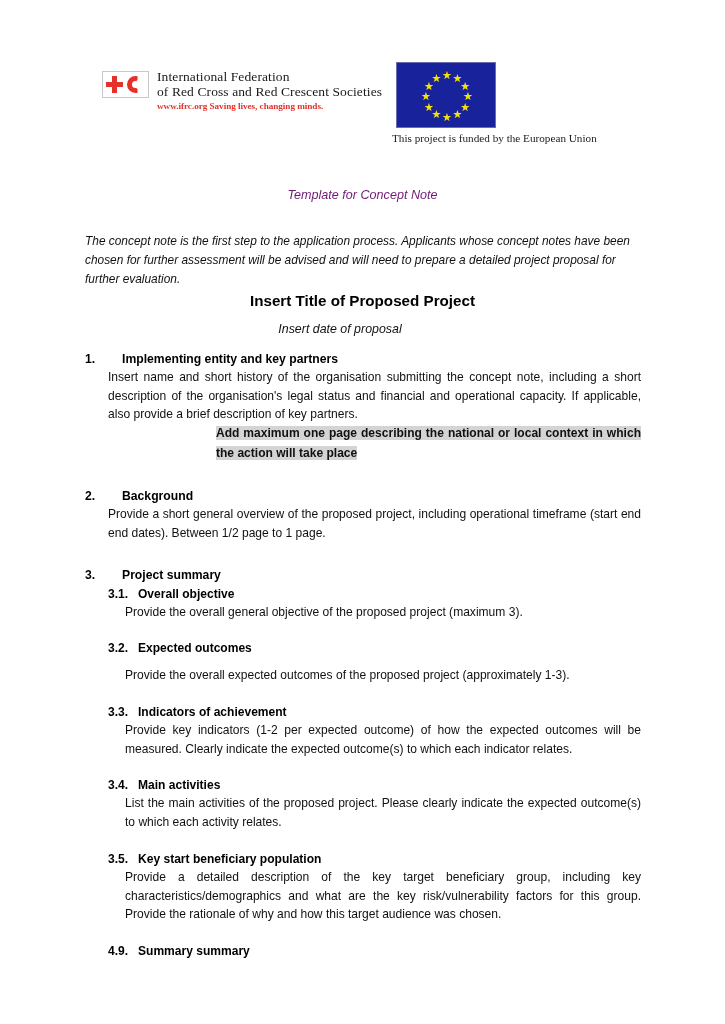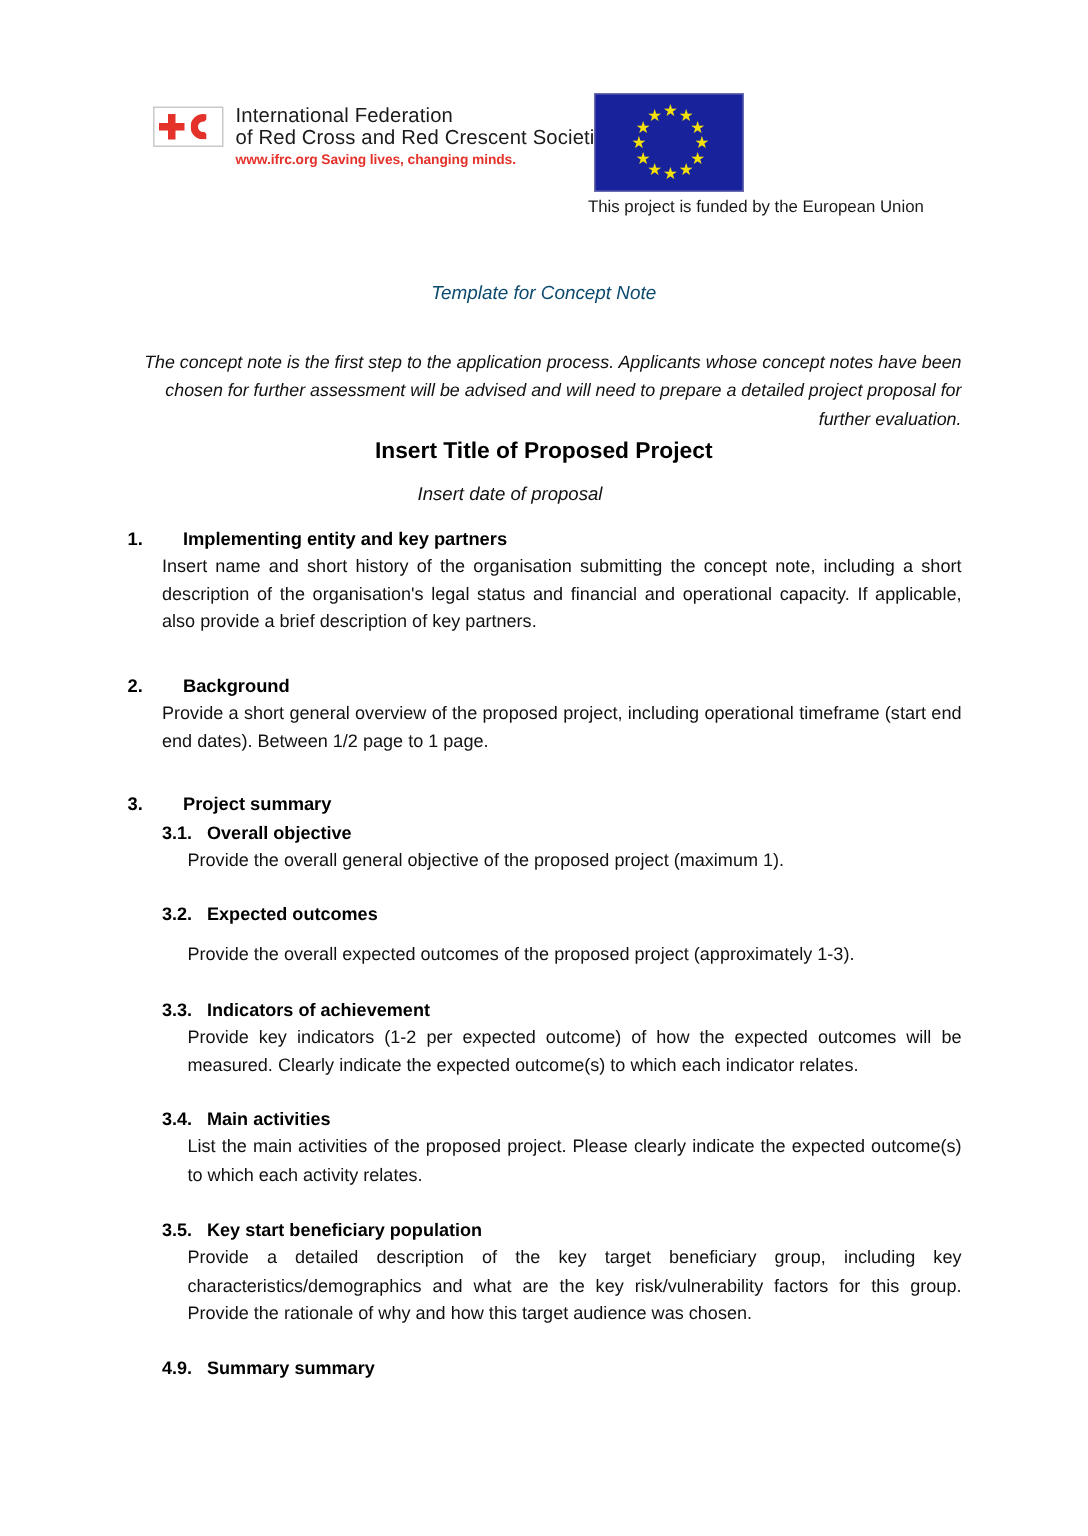--- a/index.html
+++ b/index.html
@@ -15,20 +15,21 @@
     color: #000000;
     overflow: hidden;
   }
 
   
   .header {
     position: absolute;
     left: 0; top: 0;
     width: 651px;
     height: 160px;
+    font-family: Liberation Serif, serif;
   }
 
   .ifrc-logo {
     position: absolute;
     left: 102px;
     top: 70px;
     display: flex;
     align-items: flex-start;
   }
   .ifrc-emblem {
@@ -124,29 +125,29 @@
   }
 
   
   .doc-title-blue {
     position: absolute;
     left: 0; top: 188px;
     width: 725px;
     text-align: center;
     font-size: 12.6px;
     font-style: italic;
-    color: #0c4a6e;
+    color: #701a75;
   }
 
   .intro {
     position: absolute;
     left: 85px;
     top: 232px;
     width: 556px;
-    text-align: right;
+    text-align: left;
     font-size: 11.9px;
     font-style: italic;
     line-height: 1.58;
     color: #111111;
   }
 
   .main-title {
     position: absolute;
     left: 0; top: 292px;
     width: 725px;
@@ -309,20 +310,21 @@
 <div class="sub-date">Insert date of proposal</div>
 
 <div class="content">
 
   <div class="section">
     <div class="sec-head">
       <span class="sec-num">1.</span>
       <span class="sec-title">Implementing entity and key partners</span>
     </div>
     <div class="para">Insert name and short history of the organisation submitting the concept note, including a short description of the organisation's legal status and financial and operational capacity.  If applicable, also provide a brief description of key partners.</div>
+    <div class="hl-wrap"><span class="para hl">Add maximum one page describing the national or local context in which the action will take place</span></div>
   </div>
 
   <div class="gap-lg"></div>
 
   <div class="section">
     <div class="sec-head">
       <span class="sec-num">2.</span>
       <span class="sec-title">Background</span>
     </div>
     <div class="para">Provide a short general overview of the proposed project, including operational timeframe (start end end dates). Between 1/2 page to 1 page.</div>
@@ -333,21 +335,21 @@
   <div class="section">
     <div class="sec-head">
       <span class="sec-num">3.</span>
       <span class="sec-title">Project summary</span>
     </div>
 
     <div class="subsec-head">
       <span class="subsec-num">3.1.</span>
       <span>Overall objective</span>
     </div>
-    <div class="subpara nojustify">Provide the overall general objective of the proposed project (maximum 1).</div>
+    <div class="subpara nojustify">Provide the overall general objective of the proposed project (maximum 3).</div>
 
     <div class="gap-md"></div>
 
     <div class="subsec-head">
       <span class="subsec-num">3.2.</span>
       <span>Expected outcomes</span>
     </div>
     <div class="gap-sm"></div>
     <div class="subpara nojustify">Provide the overall expected outcomes of the proposed project (approximately 1-3).</div>
 

